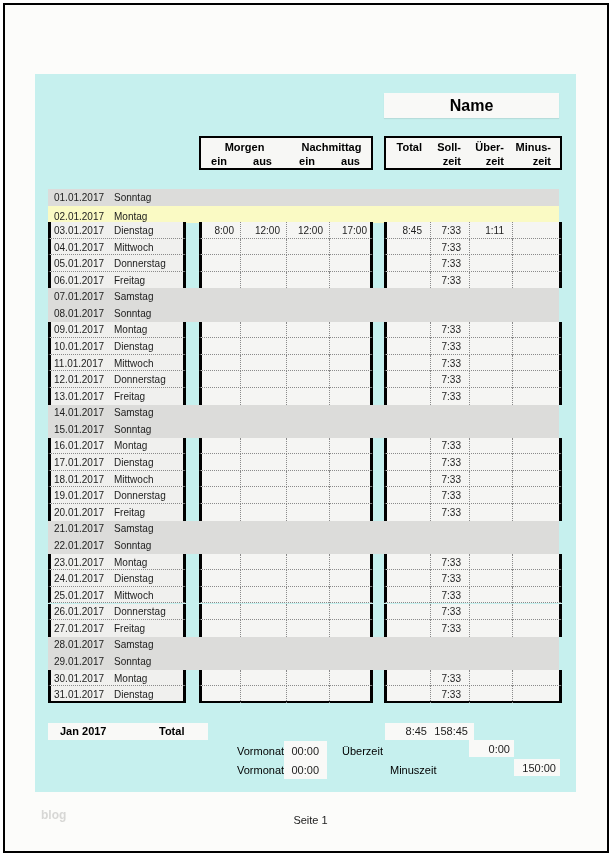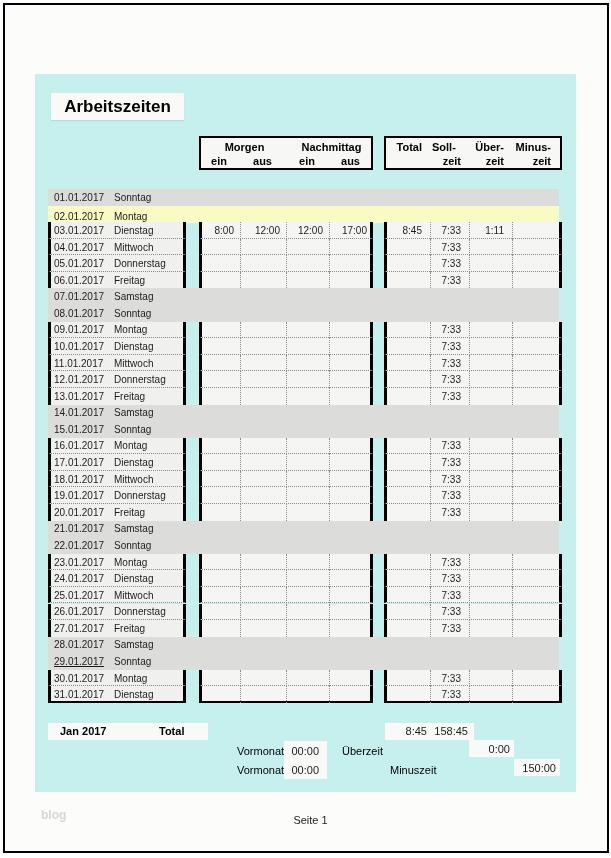--- a/index.html
+++ b/index.html
@@ -30,32 +30,32 @@
   #footer{position:absolute;left:0;top:809px;width:611px;text-align:center;font-size:11px;color:#222;}
   #watermark{position:absolute;left:36px;top:803px;font-size:12px;color:#d7d7d5;font-weight:bold;}
 </style>
 </head>
 <body>
 
 <div class="page">
 
   <div class="panel">
 
-    <div id="title-box" class="whitebox">Arbeitszeiten</div>
+    <div id="name-box" class="whitebox">Name</div>
 
 
     <div id="hdr-morgen" class="hdrbox">
       <span class="hl" style="left:0;width:87px;top:3px;text-align:center;">Morgen</span>
       <span class="hl" style="left:87px;width:87px;top:3px;text-align:center;">Nachmittag</span>
       <span id="inout-row"><span class="hl" style="left: 3px; width: 30px; top: 17px; text-align: center;">ein</span><span class="hl" style="left: 46.5px; width: 30px; top: 17px; text-align: center;">aus</span><span class="hl" style="left: 91px; width: 30px; top: 17px; text-align: center;">ein</span><span class="hl" style="left: 134.5px; width: 30px; top: 17px; text-align: center;">aus</span></span>
     </div>
 
     <div id="hdr-total" class="hdrbox">
         <span class="hl" style="left: 0px; width: 36px; top: 3px; text-align: right;">Total</span>
-        <span class="hl" style="left: 46px; width: 29px; top: 3px; text-align: left;">Soll-</span>
+        <span class="hl" style="left: 46px; width: 29px; top: 3px; text-align: right;">Soll-</span>
         <span class="hl" style="left: 46px; width: 29px; top: 17px; text-align: right;">zeit</span>
         <span class="hl" style="left: 85px; width: 33px; top: 3px; text-align: right;">Über-</span>
         <span class="hl" style="left: 85px; width: 33px; top: 17px; text-align: right;">zeit</span>
         <span class="hl" style="left: 128px; width: 37px; top: 3px; text-align: right;">Minus-</span>
         <span class="hl" style="left: 128px; width: 37px; top: 17px; text-align: right;">zeit</span>
       </div>
 
     <div id="rows">
         <div class="row" style="top: 115px; height: 16.58px;">
           <div class="band" style="left: 13px; width: 511px; height: 17.18px; background: rgb(220, 220, 218);"></div>
@@ -369,21 +369,21 @@
           <div class="rowtxt" style="left: 19px; width: 90px;">27.01.2017</div>
           <div class="rowtxt" style="left: 79px; width: 70px;">Freitag</div>
         </div>
         <div class="row" style="top: 562.66px; height: 16.58px;">
           <div class="band" style="left: 13px; width: 511px; height: 17.18px; background: rgb(220, 220, 218);"></div>
           <div class="rowtxt" style="left: 19px; width: 90px;">28.01.2017</div>
           <div class="rowtxt" style="left: 79px; width: 70px;">Samstag</div>
         </div>
         <div class="row" style="top: 579.24px; height: 16.58px;">
           <div class="band" style="left: 13px; width: 511px; height: 17.18px; background: rgb(220, 220, 218);"></div>
-          <div class="rowtxt" style="left: 19px; width: 90px; text-decoration: underline;">29.01.2017</div>
+          <div class="rowtxt" style="left: 19px; width: 90px;">29.01.2017</div>
           <div class="rowtxt" style="left: 79px; width: 70px;">Sonntag</div>
         </div>
         <div class="row" style="top: 595.82px; height: 16.58px;">
           <div class="cell sep" style="left: 13px; width: 138px; background: rgb(240, 240, 238);"></div>
           <div class="cell sep" style="left: 164px; width: 174px; background: rgb(245, 245, 243);"></div>
           <div class="dotv" style="left: 205px;"></div>
           <div class="dotv" style="left: 251px;"></div>
           <div class="dotv" style="left: 294px;"></div>
           <div class="cell sep" style="left: 349px; width: 178px; background: rgb(245, 245, 243);"></div>
           <div class="dotv" style="left: 395px;"></div>

